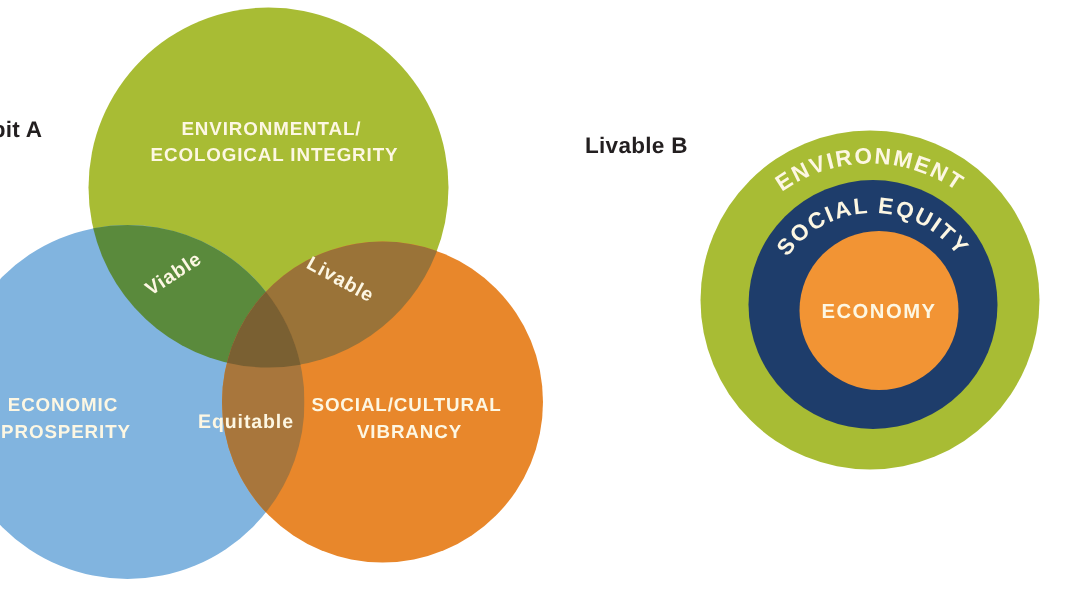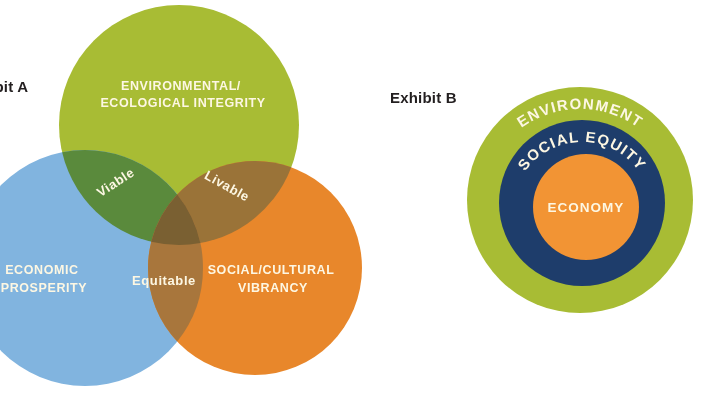--- a/index.html
+++ b/index.html
@@ -149,15 +149,15 @@
 
     <text class="ring-label">
       <textPath href="#arc-socialequity" startOffset="50%" text-anchor="middle">SOCIAL EQUITY</textPath>
     </text>
 
     <text class="ring-label core" x="586" y="212" text-anchor="middle">ECONOMY</text>
   </svg>
 
   <div class="exhibit-label" id="exhibit-a-label">Exhibit A</div>
 
-  <div class="exhibit-label" id="exhibit-b-label">Exhibit B</div>
+  <div class="exhibit-label" id="exhibit-b-label">Livable B</div>
 
 </div>
 
 </body></html>

